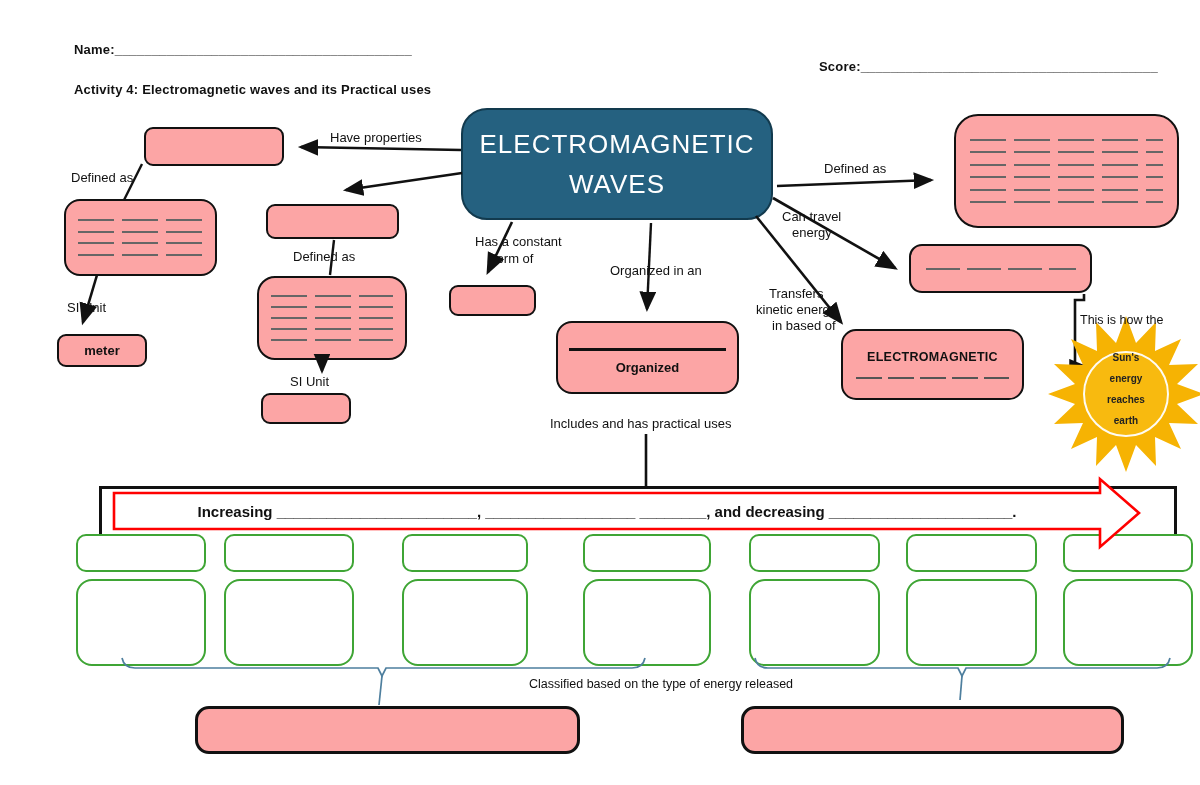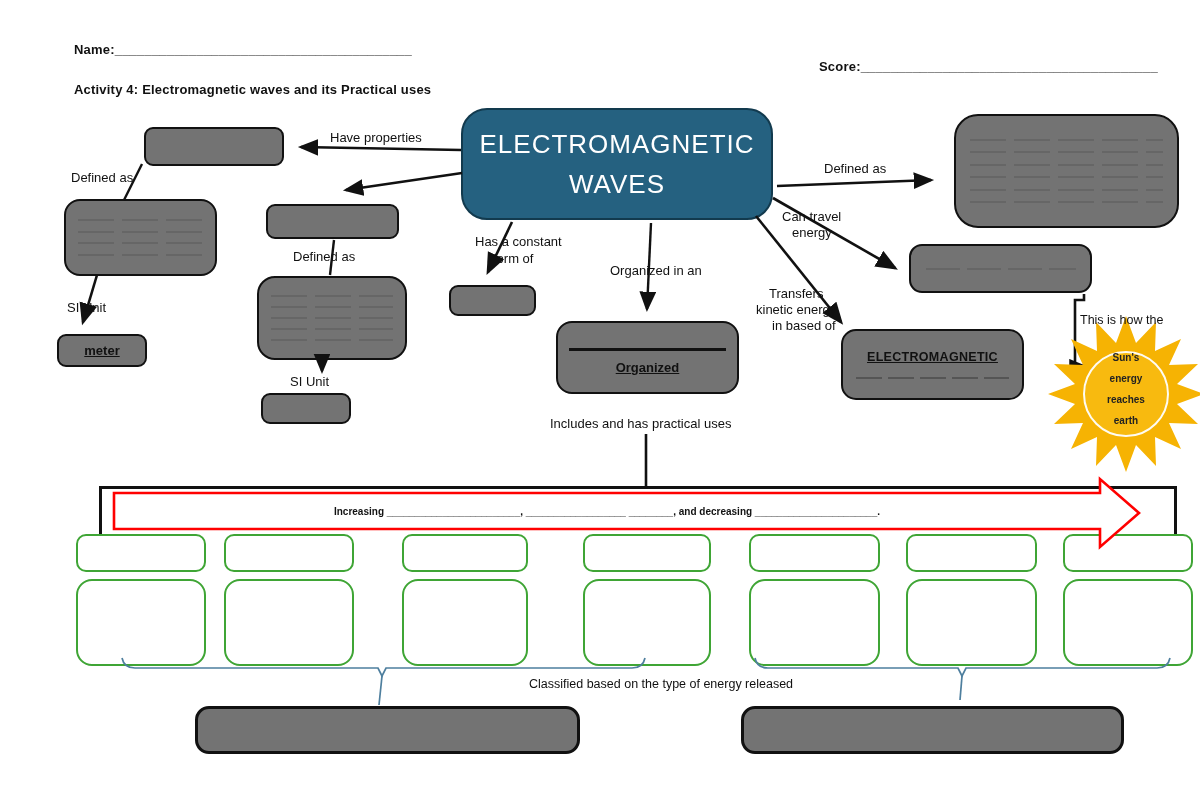--- a/index.html
+++ b/index.html
@@ -1,35 +1,35 @@
 <!DOCTYPE html>
 <html style="--node_fill: #256180; --node_border: #123a4e; --green_border: #3fa535; --red_accent: #ff0000; --brace_blue: #4e7f9e; --sun_gold: #f6b303; --sun_center: #f9bb10; --line_gray: #666666;"><head>
 <meta charset="utf-8">
 <style>
   html,body{margin:0;padding:0;background:#fff;}
   .canvas{position:relative;width:1200px;height:785px;background:#fff;overflow:hidden;
           font-family:"Liberation Sans",sans-serif;color:#111;margin-left:29px;}
   .lbl{position:absolute;z-index:4;font-size:13px;font-weight:500;white-space:nowrap;color:#111;}
   .bold{font-weight:700;}
   .hdr{position:absolute;z-index:4;font-size:13px;font-weight:600;white-space:nowrap;letter-spacing:.2px;}
-  .abox{position:absolute;border:2.5px solid #111;border-radius:9px;background:#737373;
-        box-sizing:border-box;z-index:2;text-decoration:underline;}
+  .abox{position:absolute;border:2.5px solid #111;border-radius:9px;background:#fca5a5;
+        box-sizing:border-box;z-index:2;}
   .lined{display:flex;flex-direction:column;justify-content:space-evenly;padding:8px 12px;}
   .wl{height:2px;background:repeating-linear-gradient(90deg,var(--line_gray) 0 36px,transparent 36px 44px);}
   .greenbox{position:absolute;border:2.5px solid var(--green_border);border-radius:10px;
             background:#fff;box-sizing:border-box;z-index:2;}
   .node{position:absolute;left:432px;top:108px;width:312px;height:112px;z-index:2;
         background:var(--node_fill);border:2px solid var(--node_border);border-radius:26px;
         display:flex;flex-direction:column;align-items:center;justify-content:center;
         color:#fff;font-size:26px;font-weight:500;letter-spacing:1px;line-height:1.55;box-sizing:border-box;}
   .container-rect{position:absolute;left:70px;top:486px;width:1078px;height:80px;z-index:1;
         border-top:3.5px solid #111;border-left:3px solid #111;border-right:3px solid #111;box-sizing:border-box;}
   .svgoverlay{position:absolute;left:0;top:0;z-index:3;pointer-events:none;}
   .banner-text{position:absolute;left:85px;top:493px;width:986px;height:36px;z-index:4;
-        display:flex;align-items:center;justify-content:center;font-size:10px;font-weight:700;white-space:nowrap;}
+        display:flex;align-items:center;justify-content:center;font-size:15px;font-weight:700;white-space:nowrap;}
   .suntext{position:absolute;left:1052px;top:347px;width:90px;z-index:4;text-align:center;
         font-size:10px;font-weight:600;line-height:21px;color:#222;}
   .spec-line{width:157px;height:3px;background:#111;}
   .emdash{width:153px;height:2px;background:repeating-linear-gradient(90deg,#555 0 26px,transparent 26px 32px);}
   .b5dash{width:150px;height:2px;background:repeating-linear-gradient(90deg,#666 0 34px,transparent 34px 41px);}
   .centered{display:flex;align-items:center;justify-content:center;}
 </style>
 </head>
 <body>
 

